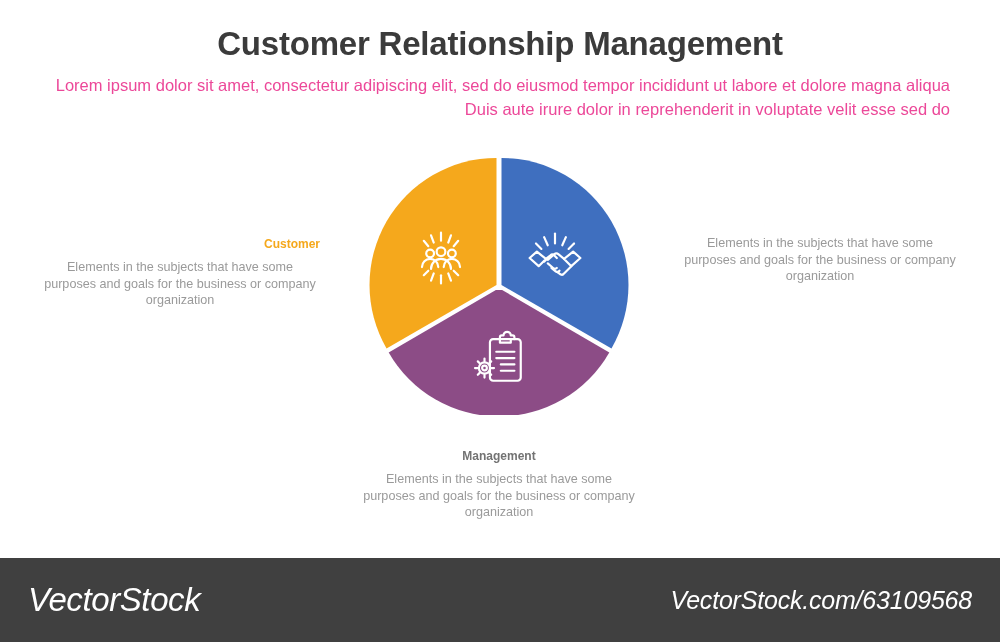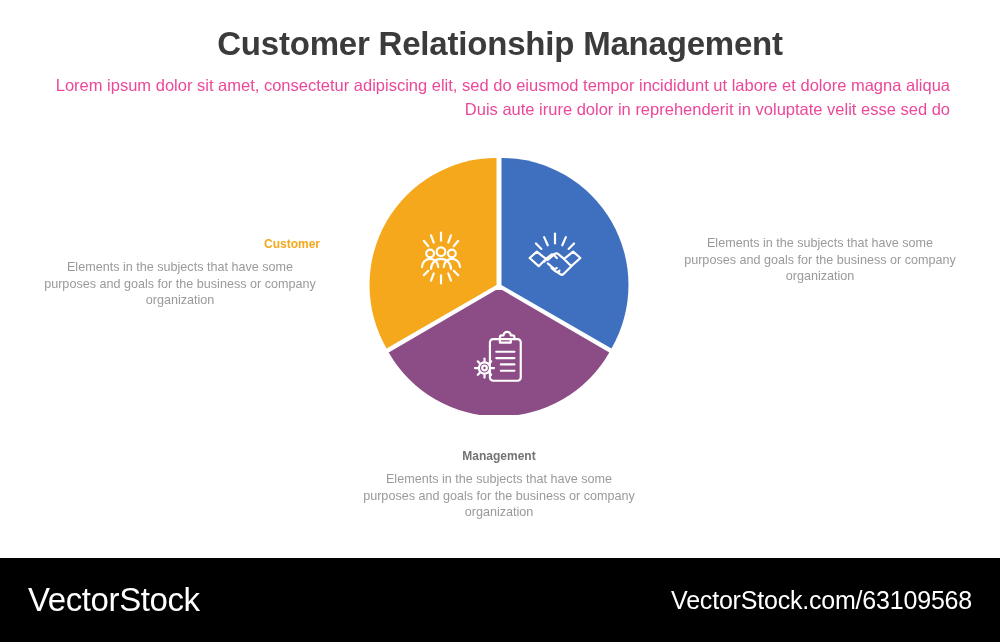--- a/index.html
+++ b/index.html
@@ -213,18 +213,18 @@
 
   <div class="label-block" id="block-relationship">
     <div class="label-desc">Elements in the subjects that have some purposes and goals for the business or company organization</div>
   </div>
 
   <div class="label-block" id="block-management">
     <div class="label-title" style="color: #737373;">Management</div>
     <div class="label-desc">Elements in the subjects that have some purposes and goals for the business or company organization</div>
   </div>
 
-  <div id="footer" style="background: #000000;">
+  <div id="footer" style="background: #404040; font-style: italic;">
     <div id="footer-logo">VectorStock</div>
     <div id="footer-url">VectorStock.com/63109568</div>
   </div>
 
 </div>
 
 </body></html>

